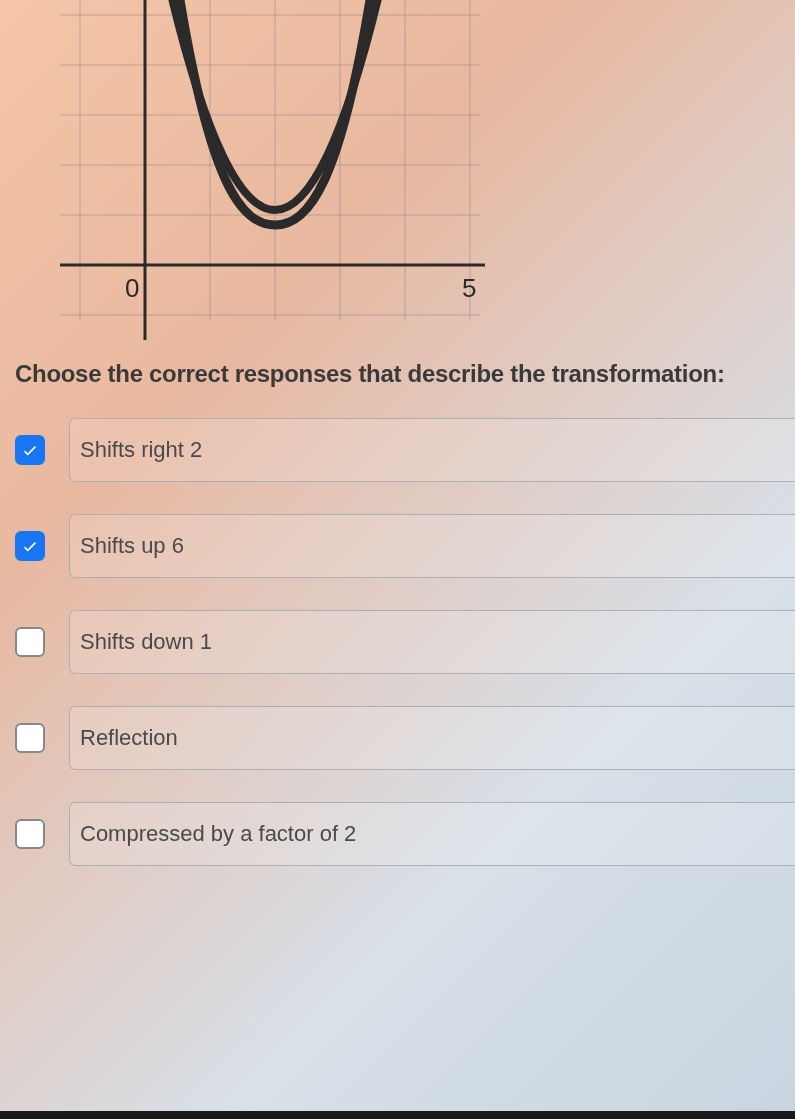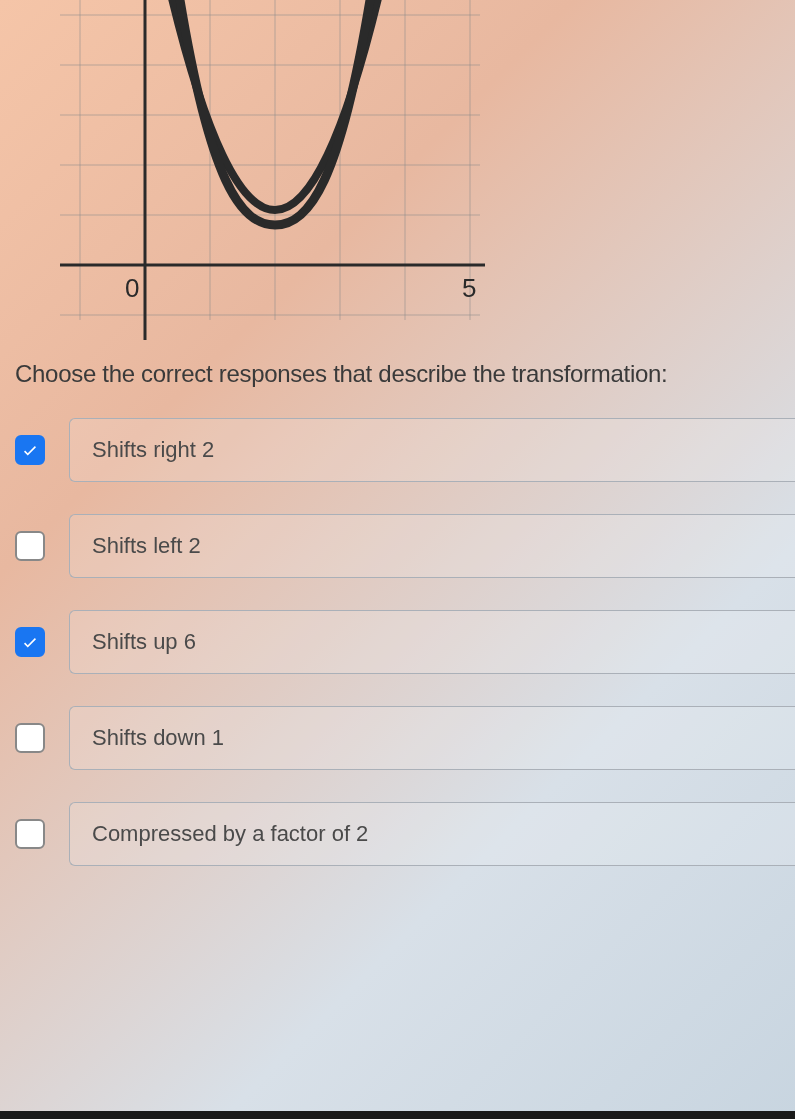--- a/index.html
+++ b/index.html
@@ -17,21 +17,21 @@
   }
   .graph-area {
     position: relative;
     width: 460px;
     height: 340px;
     margin-left: 30px;
     margin-top: 0;
   }
   .prompt {
     font-size: 24px;
-    font-weight: 400;
+    font-weight: 700;
     color: #3a3a3a;
     margin: 20px 0 30px 15px;
     letter-spacing: -0.3px;
   }
   .options {
     padding-left: 15px;
   }
   .option-row {
     display: flex;
     align-items: center;
@@ -60,21 +60,21 @@
   .checkbox svg {
     display: none;
     width: 18px;
     height: 18px;
   }
   .option-label {
     flex: 1;
     border: 1px solid #aab0b8;
     border-right: none;
     border-radius: 6px 0 0 6px;
-    padding: 18px 22px;
+    padding: 18px 10px;
     font-size: 22px;
     color: #4a4a4a;
     background: rgba(255,255,255,0.15);
   }
 </style>
 </head>
 <body>
 
 <div class="graph-area">
   <svg width="460" height="340" viewBox="0 0 460 340">
@@ -115,43 +115,43 @@
 <div class="options">
   <div class="option-row">
     <div class="checkbox checked">
       <svg viewBox="0 0 24 24">
           <path fill="#fff" d="M9 16.2l-3.5-3.5L4 14.2l5 5 11-11-1.5-1.5z"></path>
         </svg>
     </div>
     <div class="option-label">Shifts right 2</div>
   </div>
 
-  <div class="option-row">
-    <div class="checkbox">
-      
-    </div>
-    <div class="option-label">Shifts left 2</div>
-  </div>
 
   <div class="option-row">
     <div class="checkbox checked">
       <svg viewBox="0 0 24 24">
           <path fill="#fff" d="M9 16.2l-3.5-3.5L4 14.2l5 5 11-11-1.5-1.5z"></path>
         </svg>
     </div>
     <div class="option-label">Shifts up 6</div>
   </div>
 
   <div class="option-row">
     <div class="checkbox">
       
     </div>
     <div class="option-label">Shifts down 1</div>
   </div>
 
+  <div class="option-row">
+    <div class="checkbox">
+      
+    </div>
+    <div class="option-label">Reflection</div>
+  </div>
 
 
   <div class="option-row">
     <div class="checkbox">
       
     </div>
     <div class="option-label">Compressed by a factor of 2</div>
   </div>
 </div>
 

